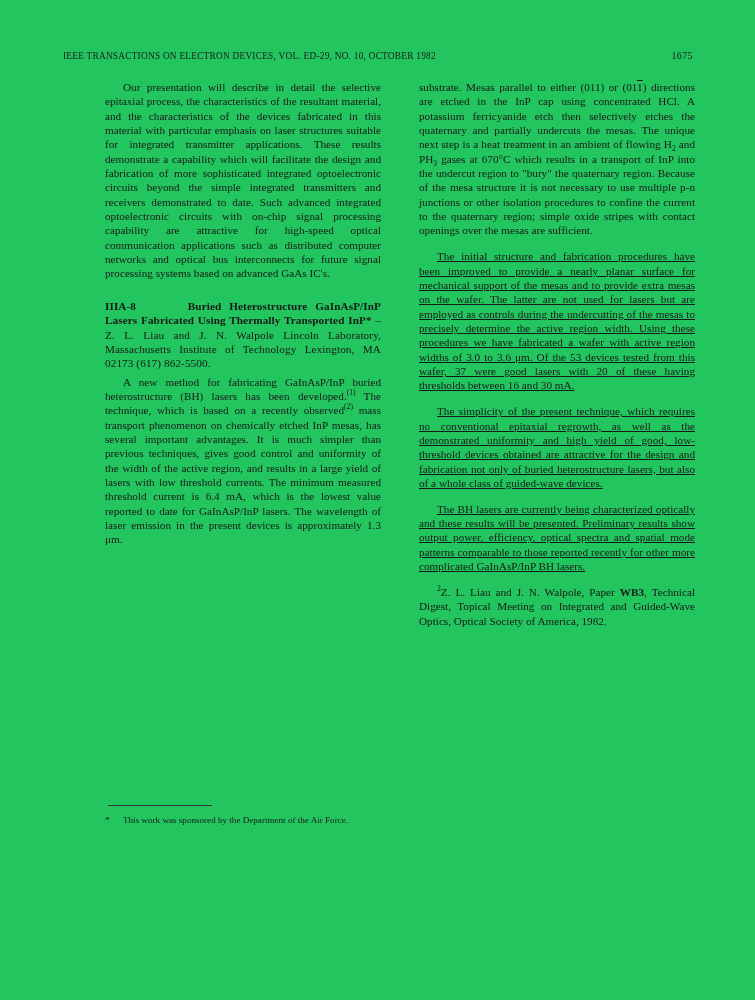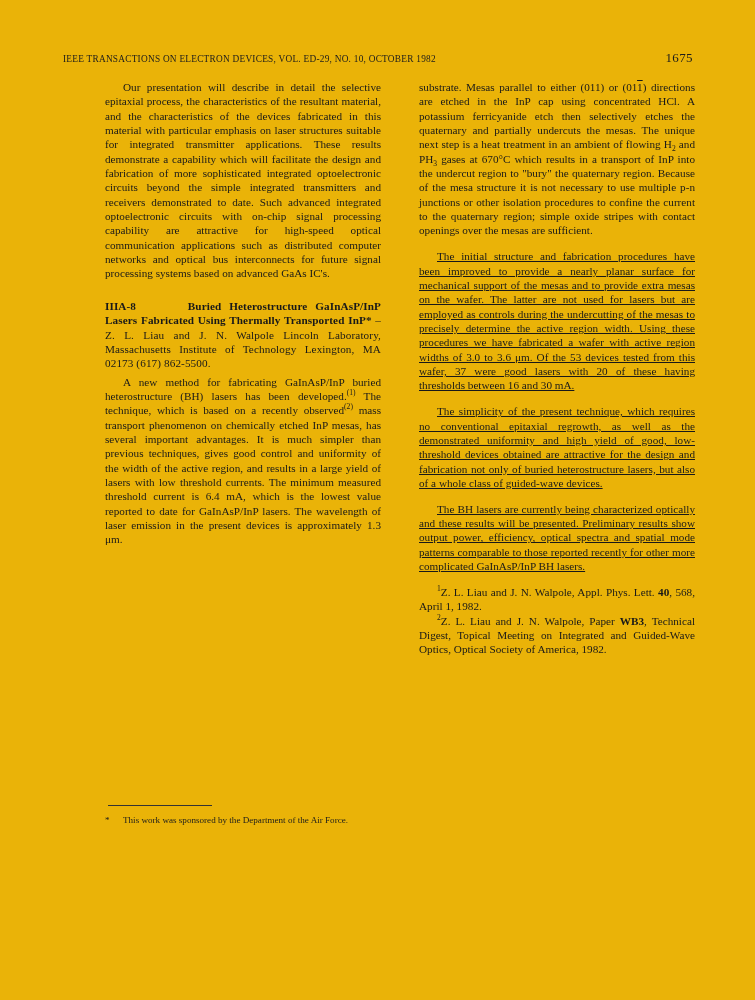--- a/index.html
+++ b/index.html
@@ -12,21 +12,21 @@
     height: 1000px;
     position: relative;
     font-family: "Liberation Serif", serif;
     color: #1a1a1a;
     overflow: hidden;
   }
   .page {
     position: absolute;
     left: 0; top: 0;
     width: 755px; height: 1000px;
-    background: #eab308;
+    background: #22c55e;
   }
 
   
   .runhead {
     position: absolute;
     left: 63px;
     top: 50px;
     width: 630px;
     display: flex;
     justify-content: space-between;
@@ -34,21 +34,21 @@
   }
   .runhead-title {
     font-family: "Liberation Serif", serif;
     font-size: 9.3px;
     letter-spacing: 0.25px;
     color: #1c1c1c;
     white-space: nowrap;
   }
   .runhead-page {
     font-family: "Liberation Serif", serif;
-    font-size: 13px;
+    font-size: 10px;
     letter-spacing: 0.4px;
     color: #1c1c1c;
   }
 
   
   .col {
     position: absolute;
     top: 80px;
     width: 276px;
     font-size: 11.2px;
@@ -176,19 +176,18 @@
 
     <p class="para noindent"><span>substrate. Mesas parallel to either (011) or (01</span><span class="ovl">1</span><span>) directions are etched in the InP cap using concentrated HCl. A potassium ferricyanide etch then selectively etches the quaternary and partially undercuts the mesas. The unique next step is a heat treatment in an ambient of flowing H</span><sub>2</sub><span> and PH</span><sub>3</sub><span> gases at 670°C which results in a transport of InP into the undercut region to "bury" the quaternary region. Because of the mesa structure it is not necessary to use multiple p-n junctions or other isolation procedures to confine the current to the quaternary region; simple oxide stripes with contact openings over the mesas are sufficient.</span></p>
 
     <p class="para">The initial structure and fabrication procedures have been improved to provide a nearly planar surface for mechanical support of the mesas and to provide extra mesas on the wafer. The latter are not used for lasers but are employed as controls during the undercutting of the mesas to precisely determine the active region width. Using these procedures we have fabricated a wafer with active region widths of 3.0 to 3.6 μm. Of the 53 devices tested from this wafer, 37 were good lasers with 20 of these having thresholds between 16 and 30 mA.</p>
 
     <p class="para">The simplicity of the present technique, which requires no conventional epitaxial regrowth, as well as the demonstrated uniformity and high yield of good, low-threshold devices obtained are attractive for the design and fabrication not only of buried heterostructure lasers, but also of a whole class of guided-wave devices.</p>
 
     <p class="para">The BH lasers are currently being characterized optically and these results will be presented. Preliminary results show output power, efficiency, optical spectra and spatial mode patterns comparable to those reported recently for other more complicated GaInAsP/InP BH lasers.</p>
 
     <div class="refs">
-      <p class="ref"><sup>1</sup><span>Z. L. Liau and J. N. Walpole, Appl. Phys. Lett. </span><span class="bold">40</span><span>, 568, April 1, 1982.</span></p>
 
       <p class="ref"><sup>2</sup><span>Z. L. Liau and J. N. Walpole, Paper </span><span class="bold">WB3</span><span>, Technical Digest, Topical Meeting on Integrated and Guided-Wave Optics, Optical Society of America, 1982.</span></p>
     </div>
   </div>
 
 </div>
 
 </body></html>

